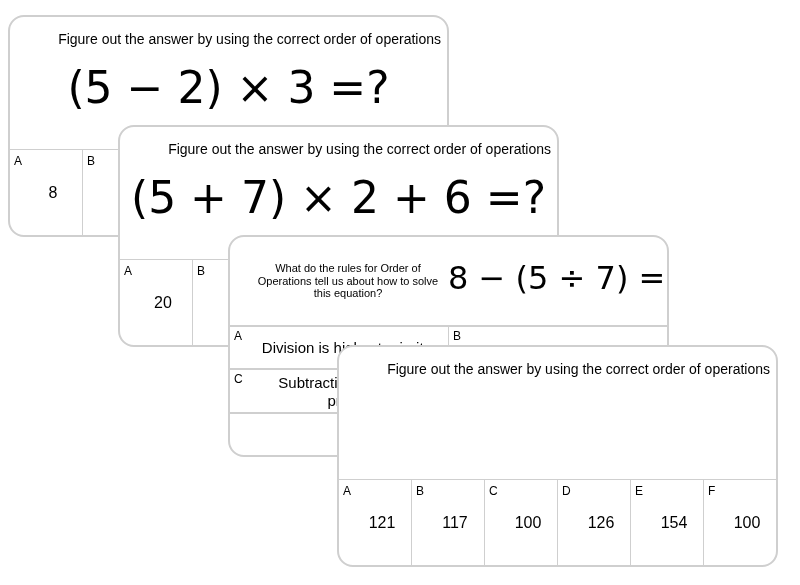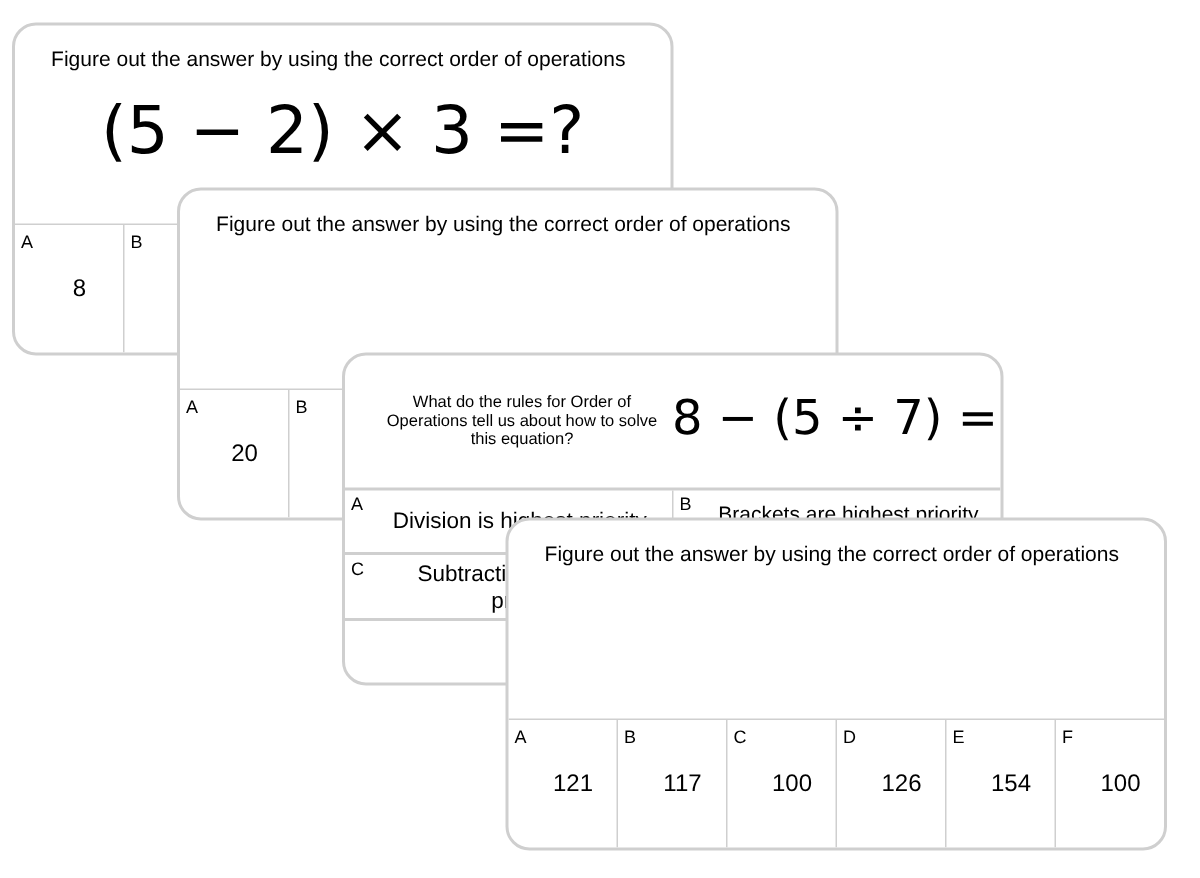--- a/index.html
+++ b/index.html
@@ -13,21 +13,21 @@
     position: absolute;
     width: 437px; height: 218px;
     background: #ffffff;
     border: 2px solid #cfcfcf;
     border-radius: 16px;
     overflow: hidden;
     box-sizing: content-box;
   }
   .prompt {
     position: absolute; left: 0; right: 6px; top: 14px;
-    text-align: center;
+    text-align: right;
     font-size: 14px;
     white-space: nowrap;
   }
   .equation {
     position: absolute; left: 0; right: 0; top: 41px;
     text-align: center;
     font-family: "DejaVu Sans", sans-serif;
     font-size: 44px;
     line-height: 60px;
     white-space: nowrap;
@@ -96,20 +96,21 @@
     </div>
     <div class="answer">
       <span class="letter">B</span>
       <span class="value"></span>
     </div>
   </div>
 </div>
 
 <div class="card" style="left:118px; top:125px;">
   <div class="prompt">Figure out the answer by using the correct order of operations</div>
+  <div class="equation">(5 + 7) × 2 + 6 =?</div>
   <div class="answers">
     <div class="answer">
       <span class="letter">A</span>
       <span class="value">20</span>
     </div>
     <div class="answer">
       <span class="letter">B</span>
       <span class="value"></span>
     </div>
   </div>
@@ -119,21 +120,20 @@
   <div class="c3-prompt">What do the rules for Order of Operations tell us about how to solve this equation?</div>
   <div class="c3-equation">8 − (5 ÷ 7) =?</div>
   <div class="c3-grid">
     <div class="c3-row" style="top:0; height:42px;">
       <div class="c3-cell left">
         <span class="letter">A</span>
         <span class="opt" style="top:12px;">Division is highest priority,</span>
       </div>
       <div class="c3-cell right">
         <span class="letter">B</span>
-        <span class="opt" style="top:6px; font-size:14px;">Brackets are highest priority,</span>
       </div>
     </div>
     <div class="c3-row" style="top:43px; height:43px;">
       <div class="c3-cell left">
         <span class="letter">C</span>
         <span class="opt" style="top:4px; left:30px; right:8px;">Subtraction is highest priority</span>
       </div>
       <div class="c3-cell right">
         <span class="letter">D</span>
         <span class="opt"></span>

